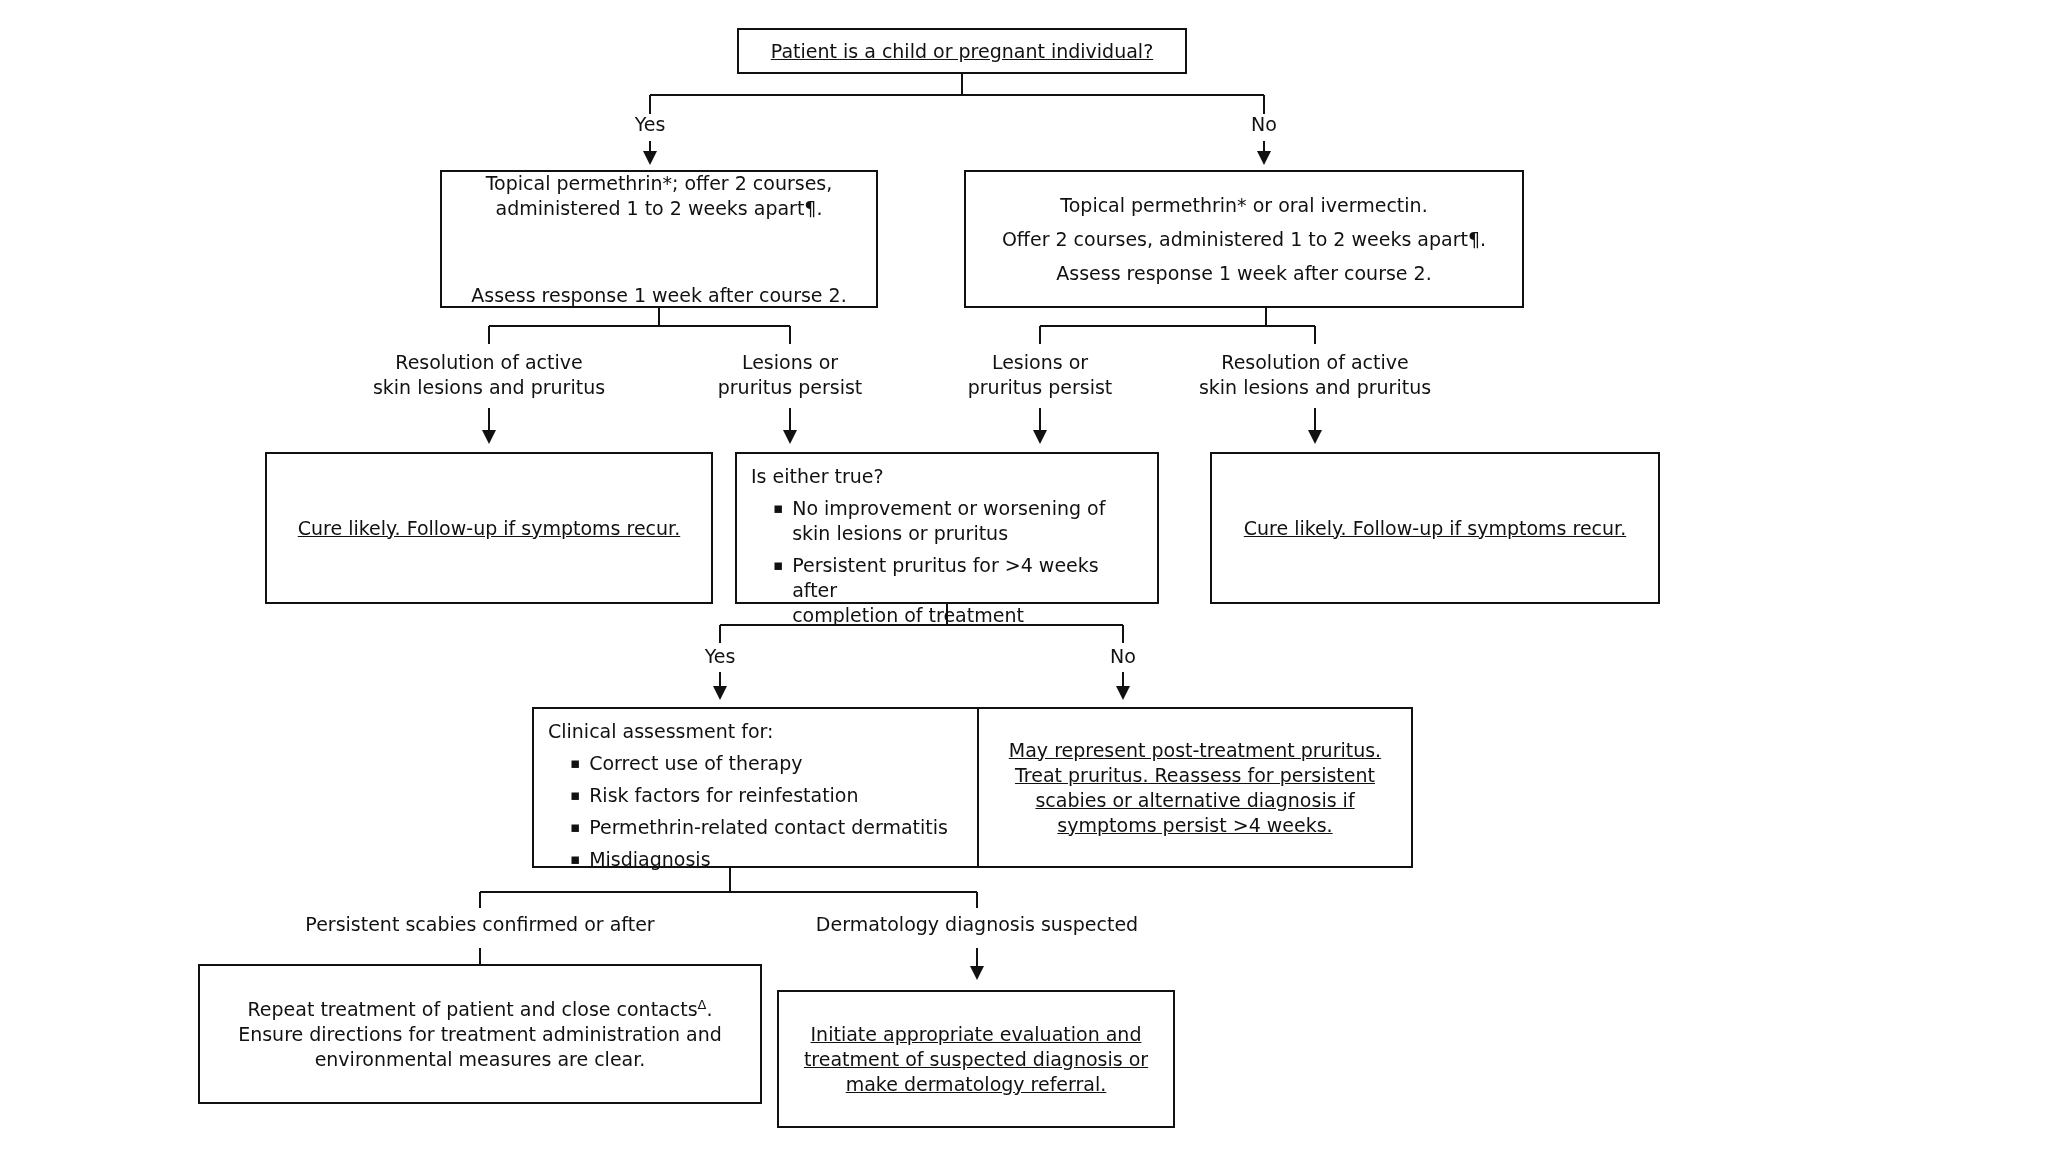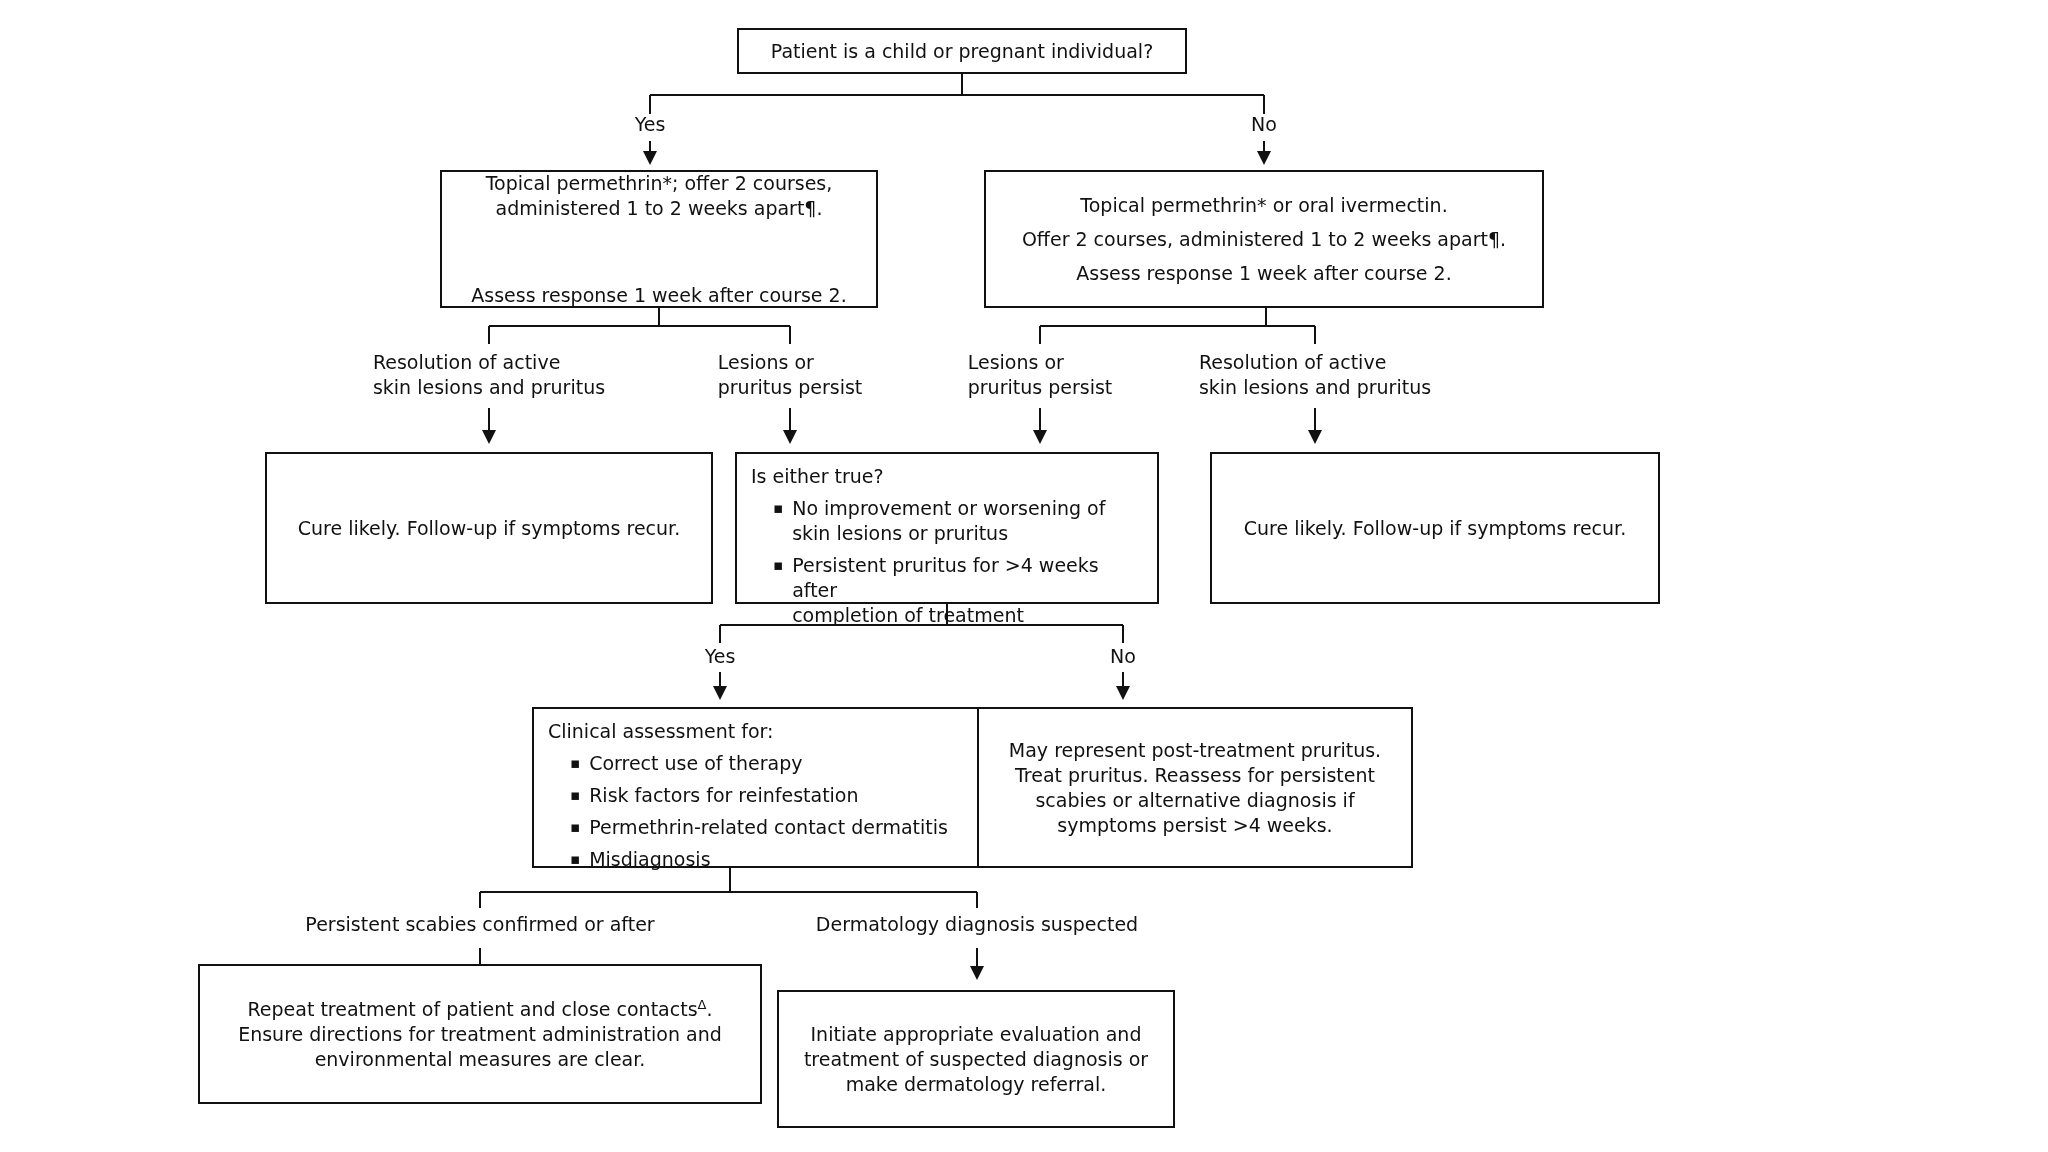--- a/index.html
+++ b/index.html
@@ -15,25 +15,26 @@
   svg.edges { position: absolute; left: 0; top: 0; width: 2048px; height: 1152px; }
   .node {
     position: absolute;
     box-sizing: border-box;
     border: 2px solid #111111;
     background: #ffffff;
     font-size: 19px;
     line-height: 25px;
     color: #111111;
   }
-  .center-flex { display: flex; align-items: center; justify-content: center; text-align: center; }
+  .center-flex { display: flex; align-items: center; justify-content: center; text-align: center; text-decoration: underline; }
   .col-flex { display: flex; flex-direction: column; align-items: center; justify-content: center; text-align: center; }
   .lbl {
     position: absolute;
     transform: translateX(-50%);
+    text-align: center;
     font-size: 19px;
     line-height: 25px;
     white-space: nowrap;
     color: #111111;
   }
   .para-gap { margin-top: 20px; }
   .line-gap { margin-top: 9px; }
   .list-node { padding: 10px 28px 8px 14px; }
   .node-title { text-align: left; }
   .bullet-row { display: flex; gap: 9px; margin-top: 7px; padding-left: 22px; text-align: left; }
@@ -81,21 +82,21 @@
   </div>
 
   <div class="lbl" style="left:650px; top:112px;">Yes</div>
   <div class="lbl" style="left:1264px; top:112px;">No</div>
 
   <div class="node col-flex" style="left:440px; top:170px; width:438px; height:138px; padding:0 12px;gap:42px;">
     <div>Topical permethrin*; offer 2 courses, administered 1 to 2 weeks apart¶.</div>
     <div class="para-gap">Assess response 1 week after course 2.</div>
   </div>
 
-  <div class="node col-flex" style="left:984px; top:170px; width:560px; height:138px; padding:16px 12px;">
+  <div class="node col-flex" style="left:964px; top:170px; width:560px; height:138px; padding:16px 12px;">
     <div>Topical permethrin* or oral ivermectin.</div>
     <div class="line-gap">Offer 2 courses, administered 1 to 2 weeks apart¶.</div>
     <div class="line-gap">Assess response 1 week after course 2.</div>
   </div>
 
   <div class="lbl" style="left:489px; top:350px;">
     <div>Resolution of active</div>
     <div>skin lesions and pruritus</div>
   </div>
   <div class="lbl" style="left:790px; top:350px;">

